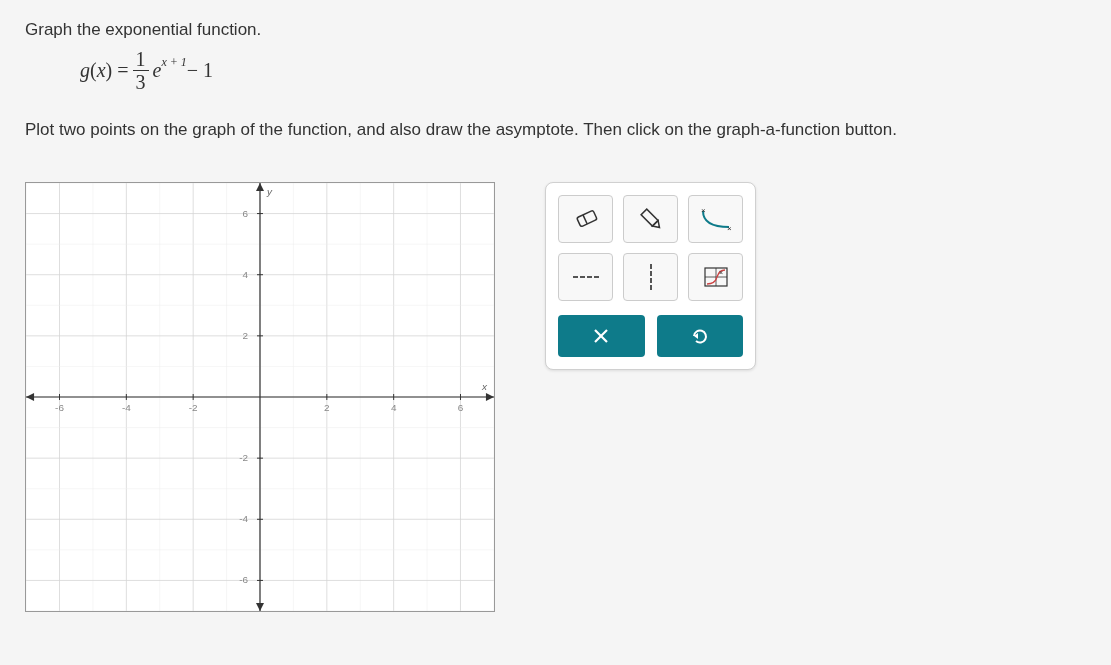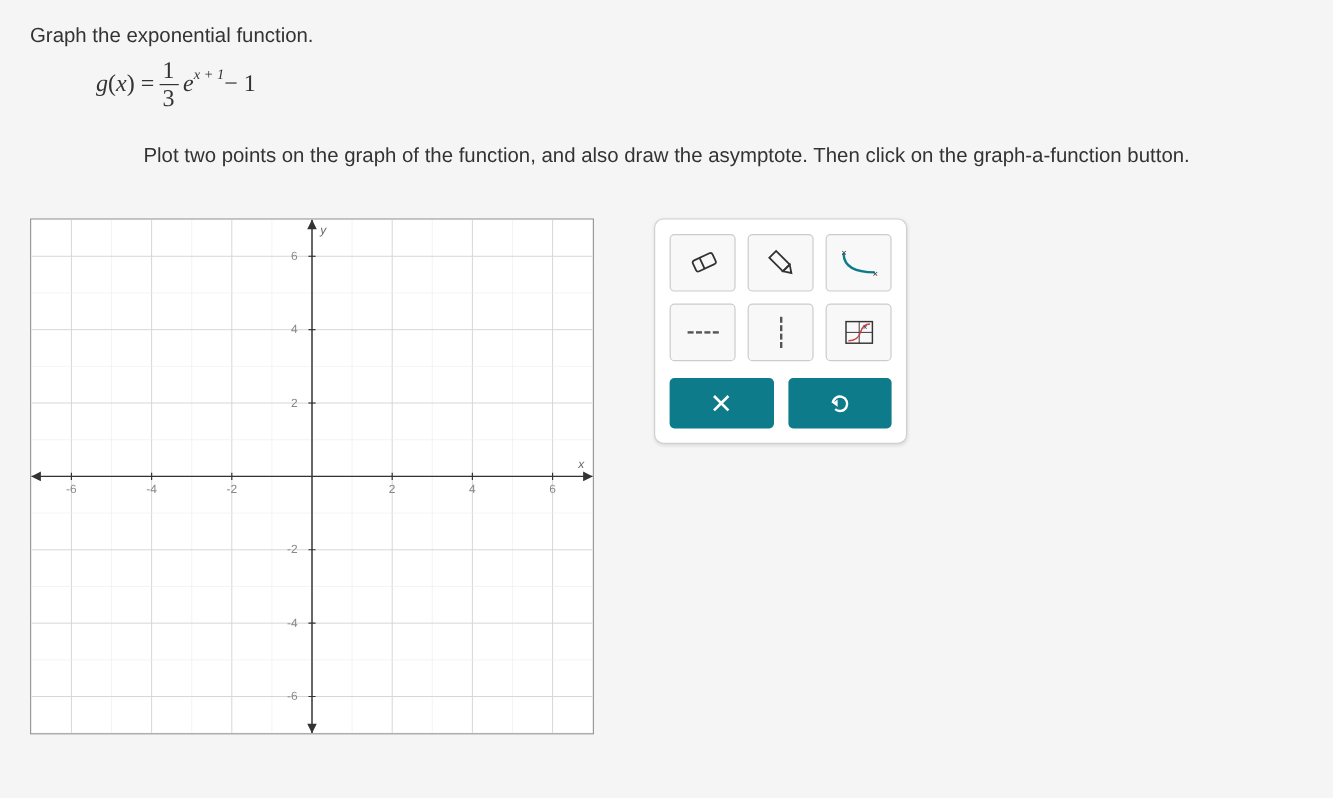--- a/index.html
+++ b/index.html
@@ -37,21 +37,20 @@
     .fraction .num { border-bottom: 1px solid #333; padding: 0 3px; line-height: 1.1;}
     .fraction .den { padding: 0 3px; line-height: 1.1;}
     .exp-container { display: inline-flex; align-items: flex-start;}
     .base-e { font-style: italic; }
     .superscript { font-size: 12px; vertical-align: super; margin-top: -4px; }
     .instructions {
       font-size: 17px;
       color: #333;
       margin-bottom: 40px;
       line-height: 1.4;
-      text-align: center;
     }
     .content-area {
       display: flex;
       gap: 50px;
       align-items: flex-start;
     }
     .graph-container {
       width: 470px;
       height: 430px;
       border: 1px solid #999;

